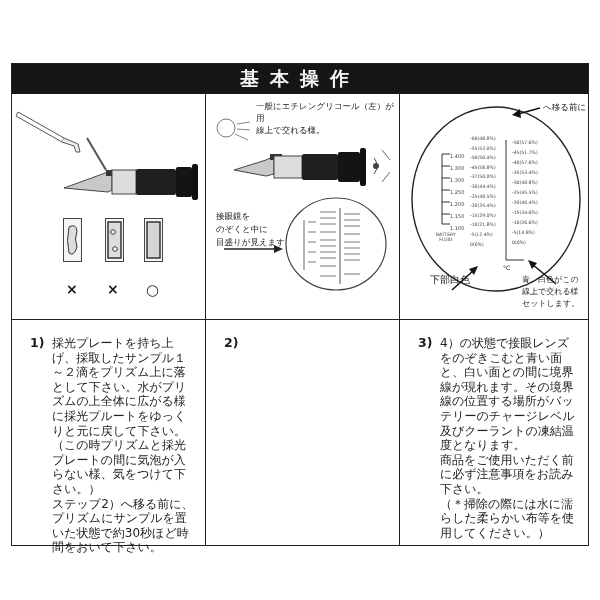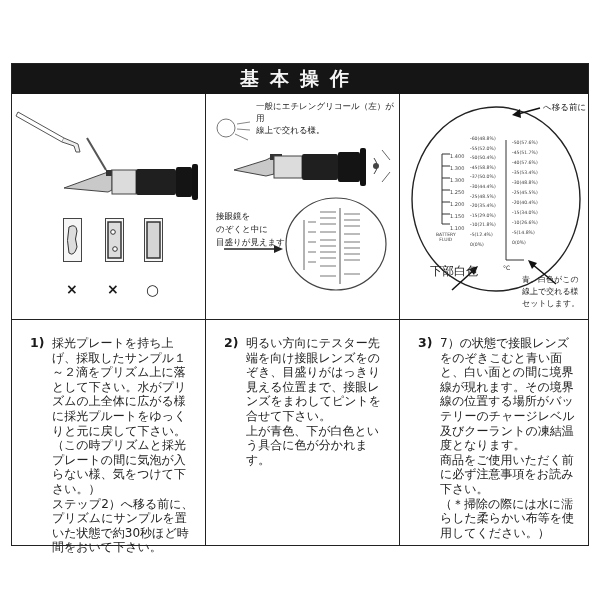--- a/index.html
+++ b/index.html
@@ -209,52 +209,48 @@
         <div>-35(53.4%)</div>
         <div>-30(48.8%)</div>
         <div>-25(45.5%)</div>
         <div>-20(40.4%)</div>
         <div>-15(34.0%)</div>
         <div>-10(26.6%)</div>
         <div>-5(14.8%)</div>
         <div>0(0%)</div>
       </div>
       <div class="lbl" style="left:103px;top:168px;font-size:6px;">°C</div>
-      <div class="lbl" style="left:30px;top:172px;font-size:12px;">下部白色</div>
+      <div class="lbl" style="left:30px;top:180px;font-size:10px;">下部白色</div>
       <div class="lbl" style="left:122px;top:180px;font-size:8px;line-height:12px;">
         <div>青、白色がこの</div>
         <div>線上で交れる様</div>
         <div>セットします。</div>
       </div>
     </div>
 
     <div class="cell bottom">
       <div class="step">
         <div class="step-num">1)</div>
         <div class="step-text">
           <p>採光プレートを持ち上げ、採取したサンプル１～２滴をプリズム上に落として下さい。水がプリズムの上全体に広がる様に採光プルートをゆっくりと元に戻して下さい。</p>
           <p>（この時プリズムと採光プレートの間に気泡が入らない様、気をつけて下さい。）</p>
           <p>ステップ2）へ移る前に、プリズムにサンプルを置いた状態で約30秒ほど時間をおいて下さい。</p>
         </div>
       </div>
     </div>
     <div class="cell bottom">
       <div class="step">
         <div class="step-num">2)</div>
-        <div class="step-text">
-          <p>明るい方向にテスター先端を向け接眼レンズをのぞき、目盛りがはっきり見える位置まで、接眼レンズをまわしてピントを合せて下さい。</p>
-          <p>上が青色、下が白色という具合に色が分かれます。</p>
-        </div>
       </div>
     </div>
     <div class="cell bottom last">
       <div class="step">
         <div class="step-num">3)</div>
         <div class="step-text">
-          <p>7）の状態で接眼レンズをのぞきこむと青い面と、白い面との間に境界線が現れます。その境界線の位置する場所がバッテリーのチャージレベル及びクーラントの凍結温度となります。</p>
+          <p>4）の状態で接眼レンズをのぞきこむと青い面と、白い面との間に境界線が現れます。その境界線の位置する場所がバッテリーのチャージレベル及びクーラントの凍結温度となります。</p>
           <p>商品をご使用いただく前に必ず注意事項をお読み下さい。</p>
           <p>（＊掃除の際には水に濡らした柔らかい布等を使用してください。）</p>
         </div>
       </div>
     </div>
 
   </div>
 </div>
 
 </body></html>

